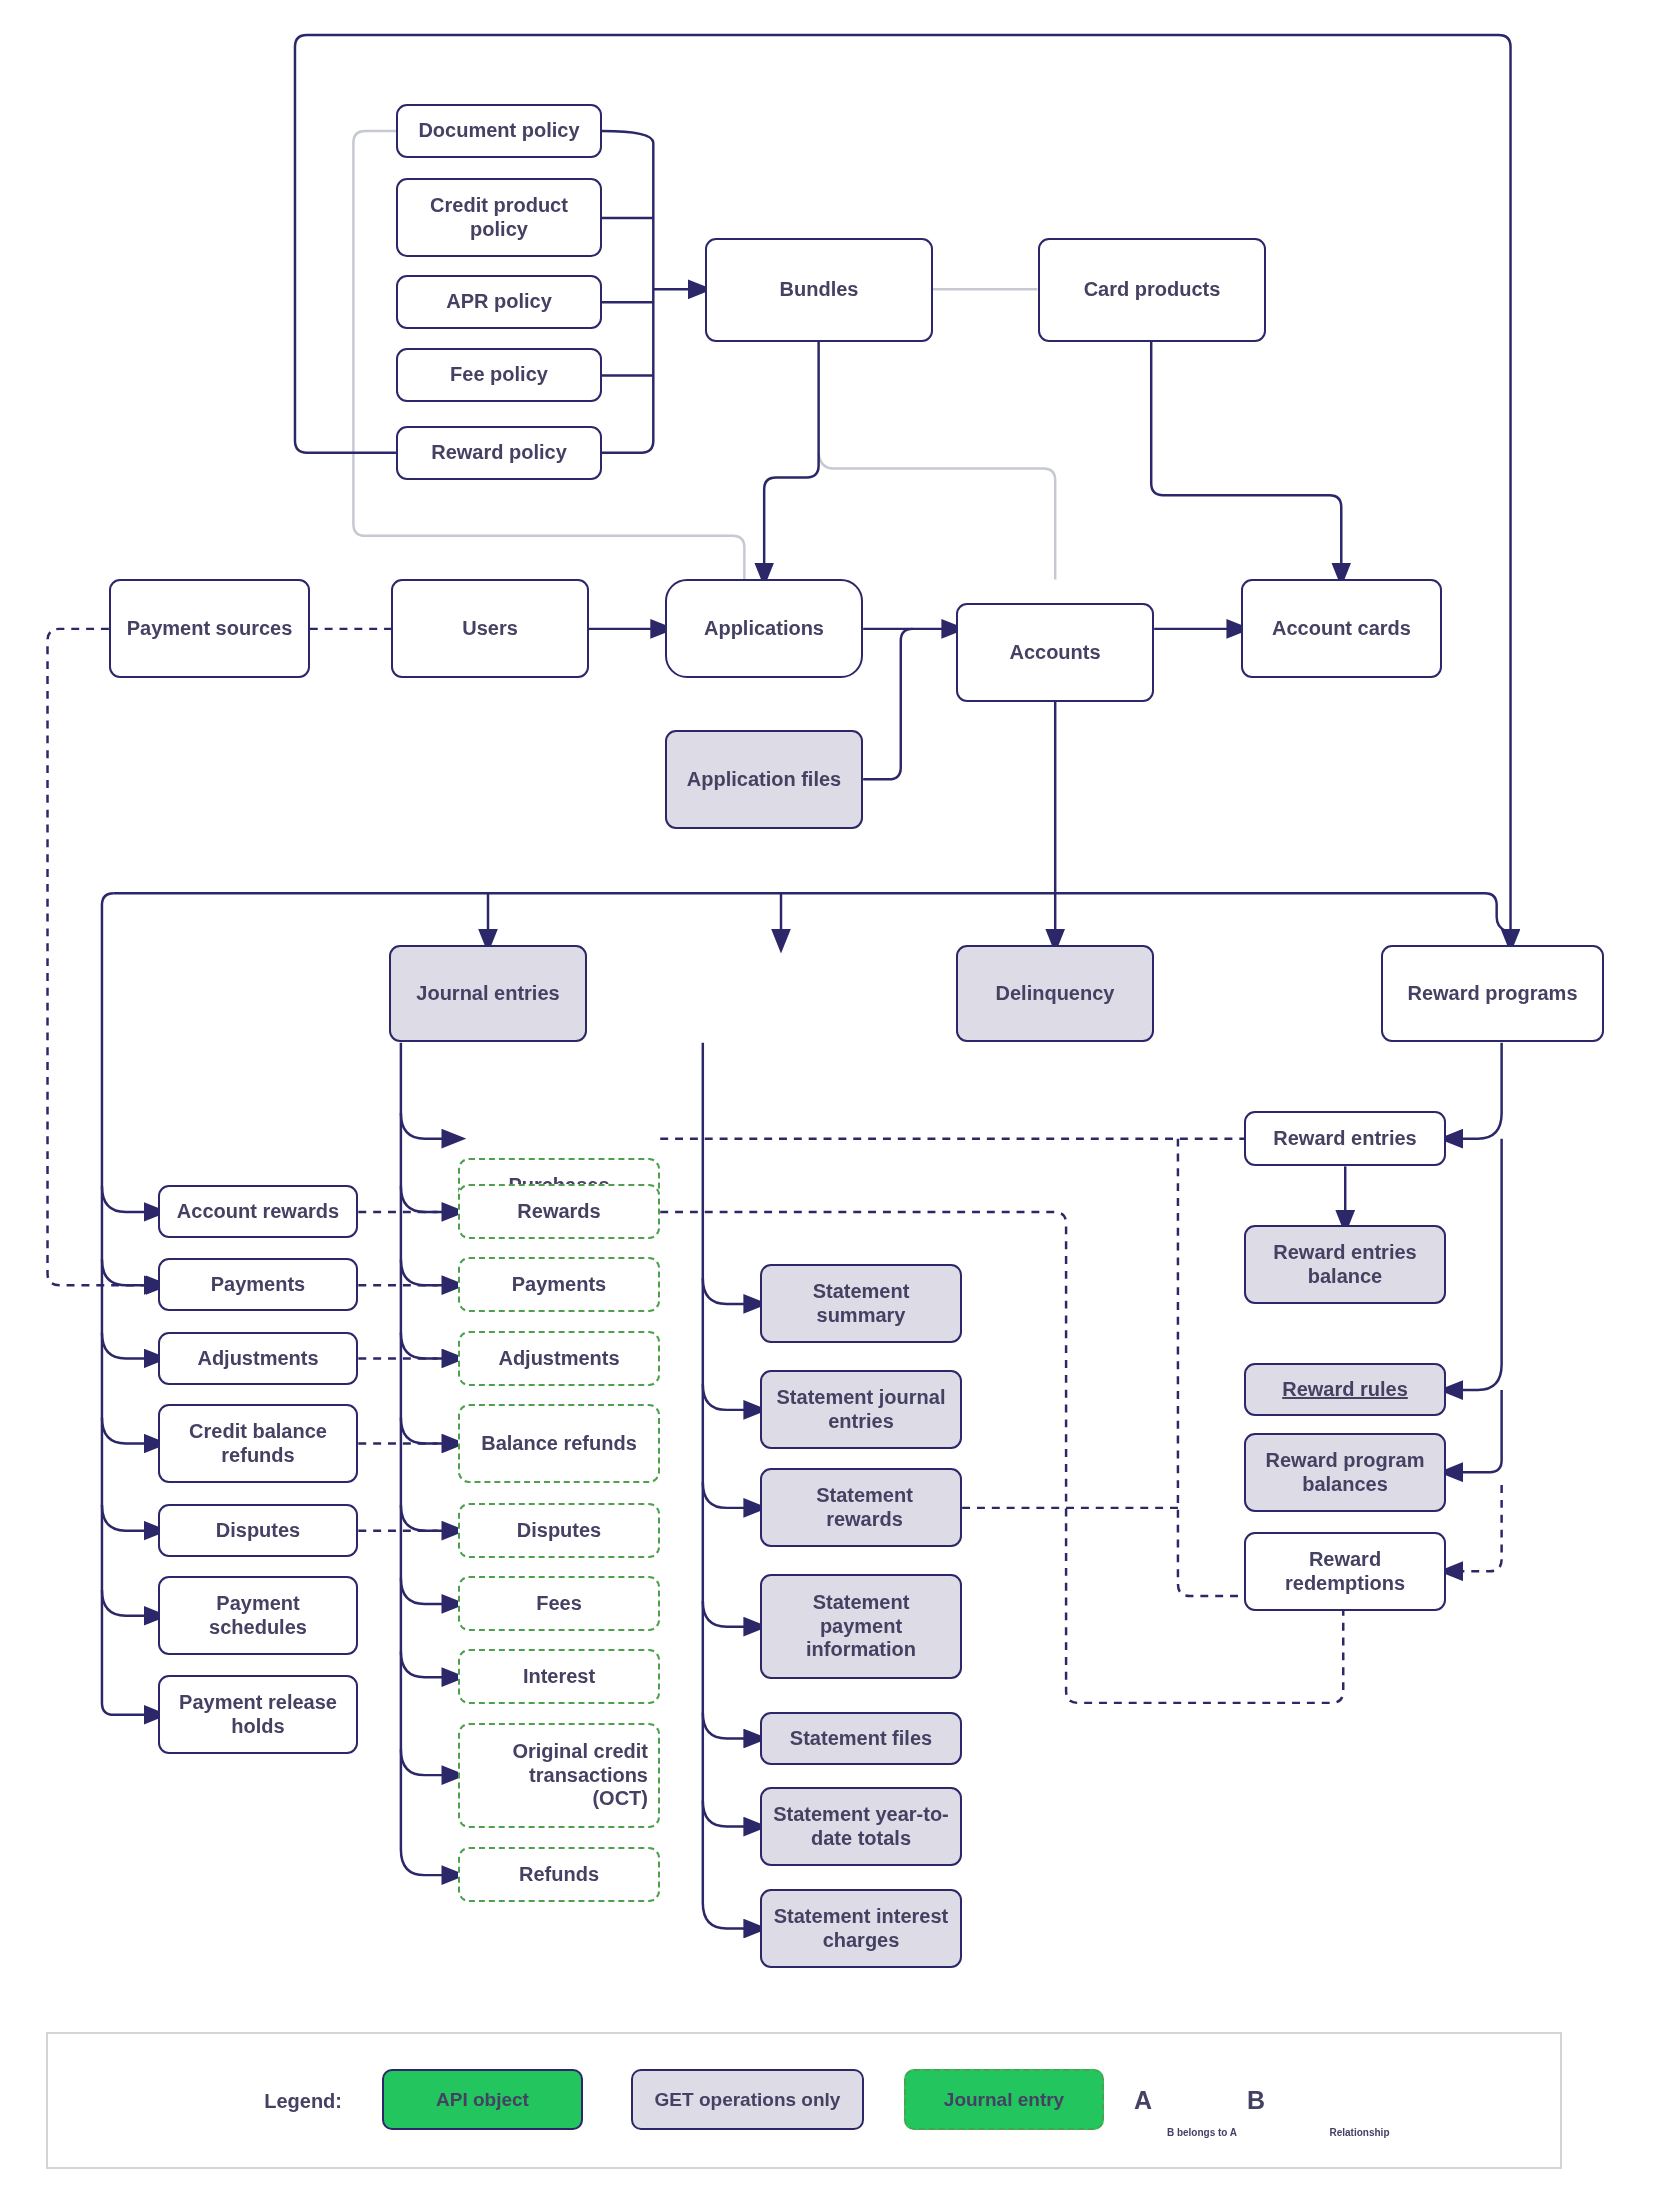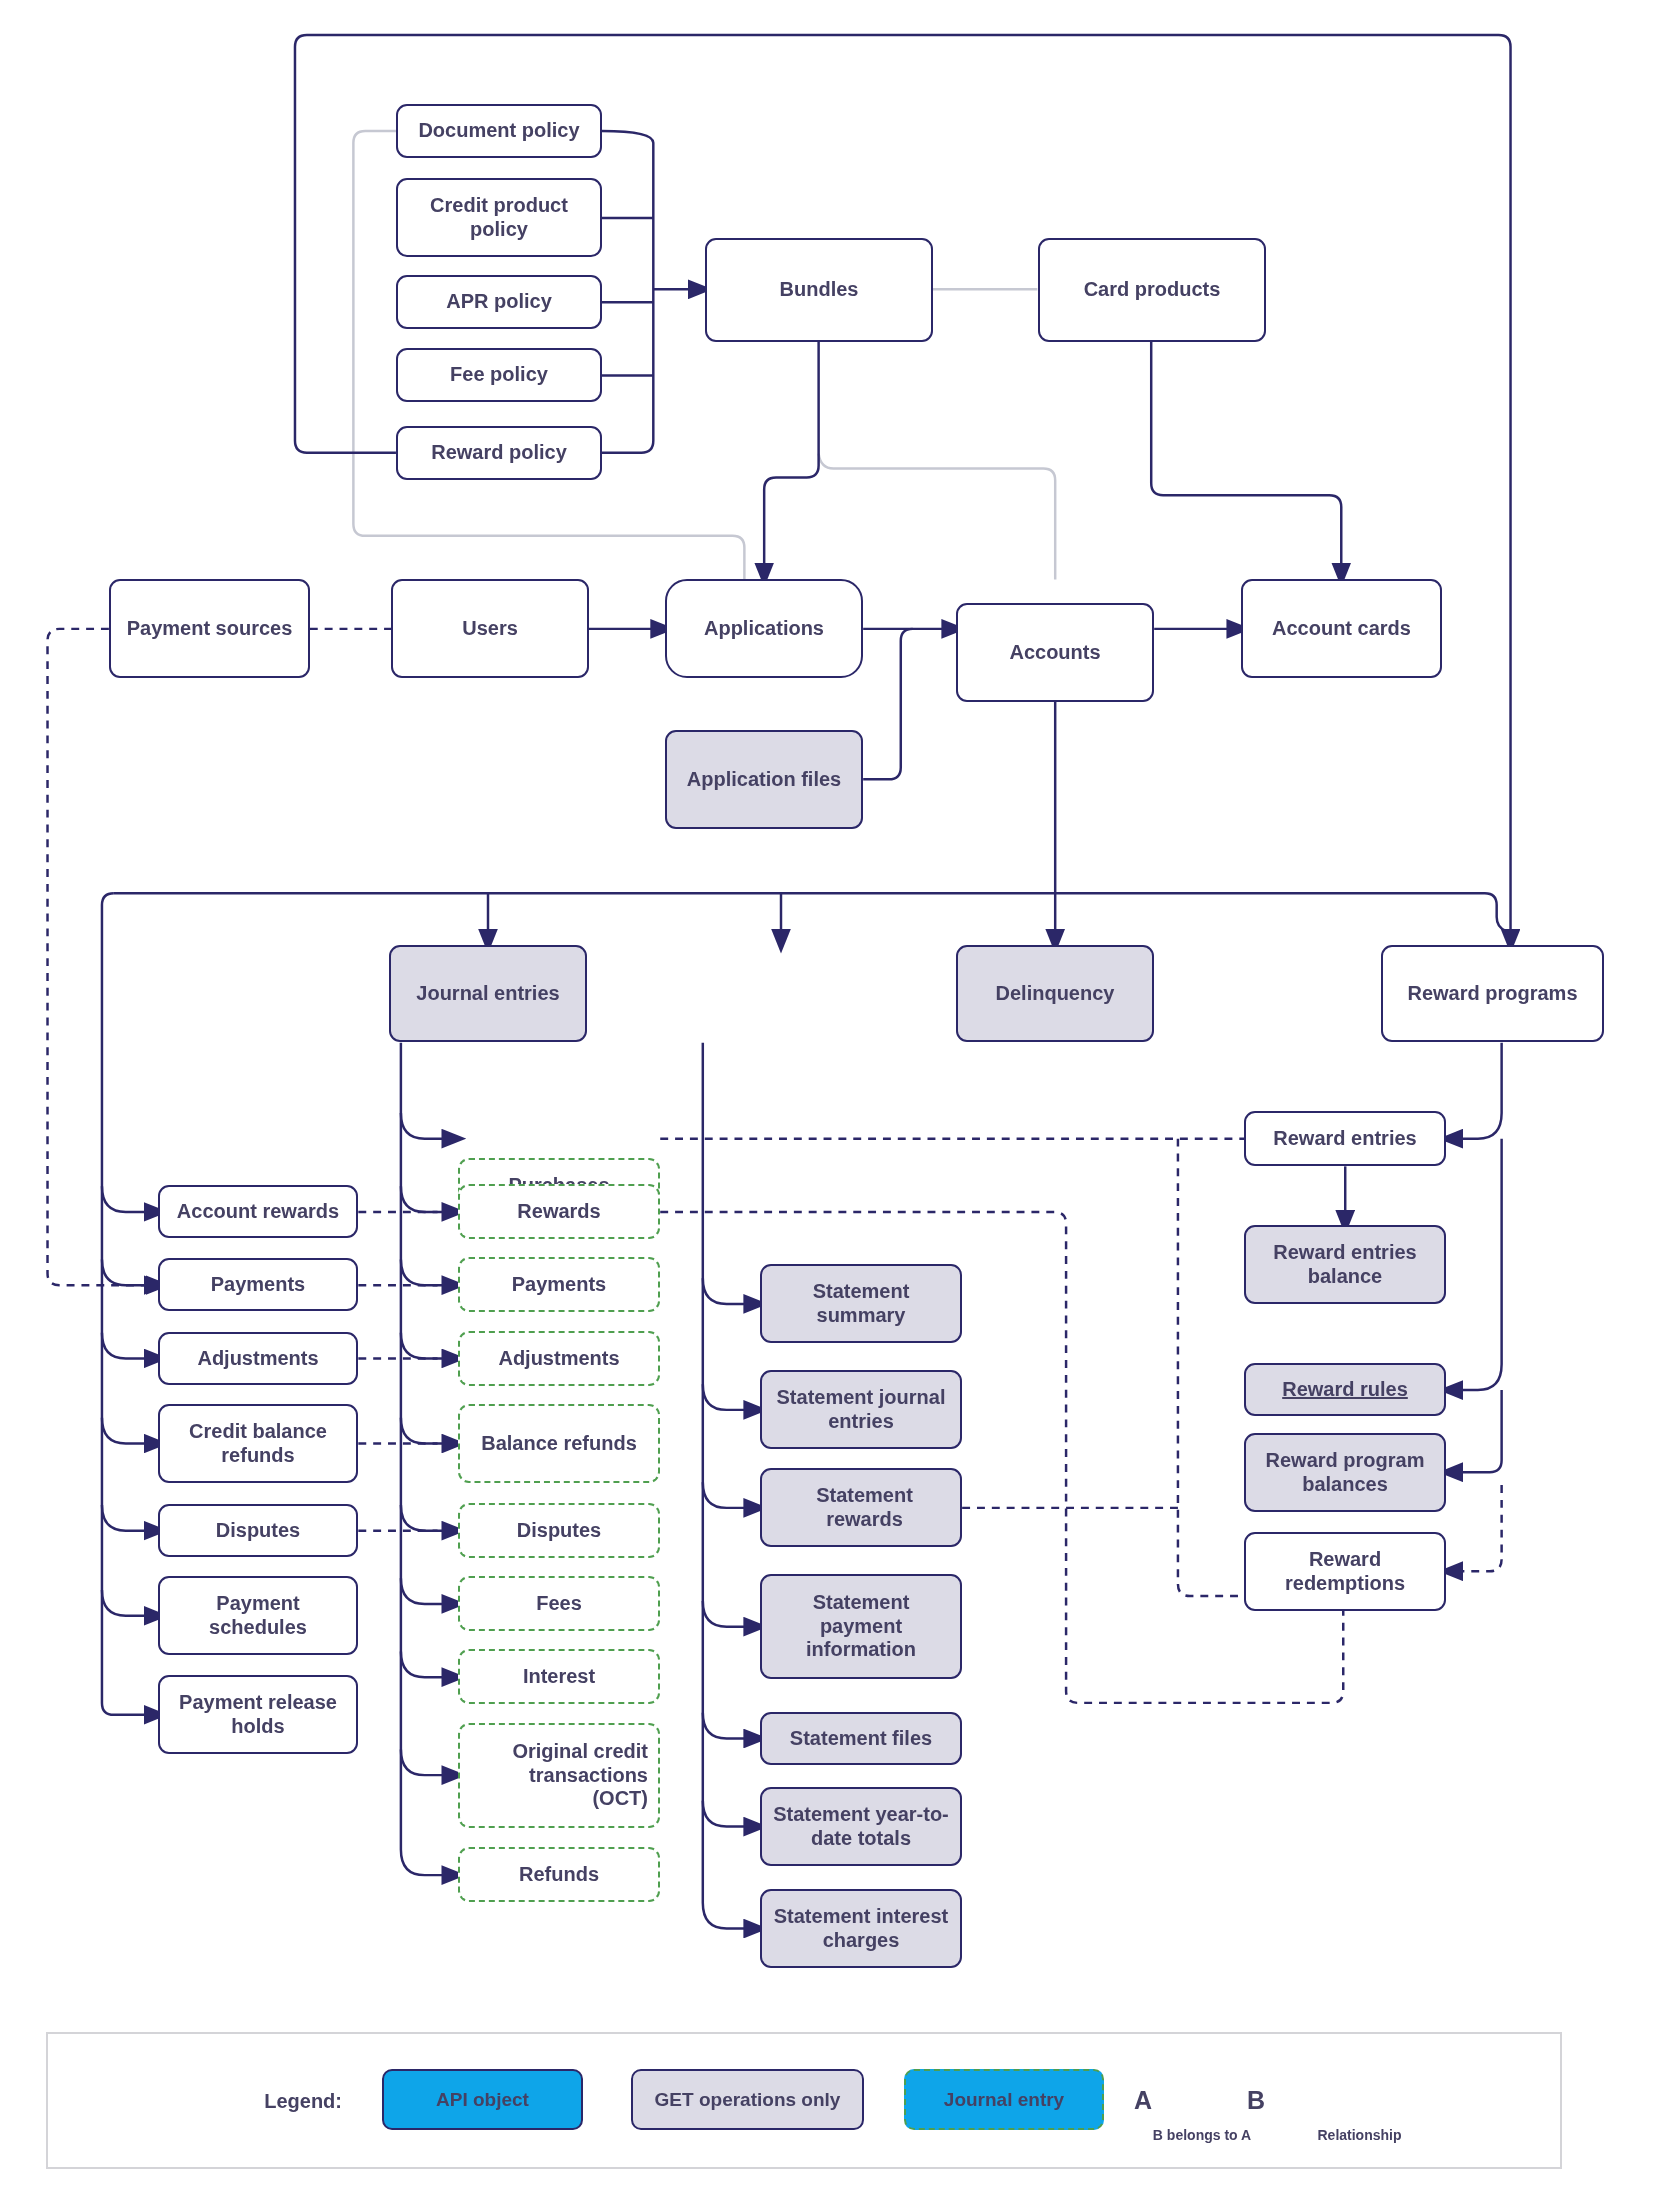--- a/index.html
+++ b/index.html
@@ -16,34 +16,34 @@
     padding:4px 10px;
   }
   .node.gray{background:#dcdbe6;}
   .node.green{border:2.5px dashed #4f9f4f;background:#ffffff;}
   .legend-box{
     position:absolute;box-sizing:border-box;border:2px solid #d4d4d8;background:#ffffff;
   }
   .legend-item{
     position:absolute;display:flex;align-items:center;justify-content:center;
     text-align:center;box-sizing:border-box;border:2.5px solid #2b2768;border-radius:10px;
-    background:#0ea5e9;color:#454163;font-size:19px;font-weight:700;
+    background:#22c55e;color:#454163;font-size:19px;font-weight:700;
   }
   .legend-item.gray{background:#dcdbe6;}
   .legend-item.green{border:2.5px dashed #4f9f4f;}
   .legend-label{
     position:absolute;color:#454163;font-size:20px;font-weight:700;
     display:flex;align-items:center;justify-content:flex-end;
   }
   .legend-letter{
     position:absolute;color:#454163;font-size:25px;font-weight:700;
     display:flex;align-items:center;justify-content:center;
   }
   .legend-caption{
-    position:absolute;color:#454163;font-size:14px;font-weight:700;text-align:center;
+    position:absolute;color:#454163;font-size:10px;font-weight:700;text-align:center;
   }
 </style>
 </head>
 <body>
 
 <div id="canvas">
 
   <svg id="edges" width="1660" height="2210" viewBox="0 0 1677 2232" fill="none">
     <defs>
       <marker id="arr" viewBox="0 0 10 8" markerWidth="10" markerHeight="8" refX="2" refY="4" orient="auto">

